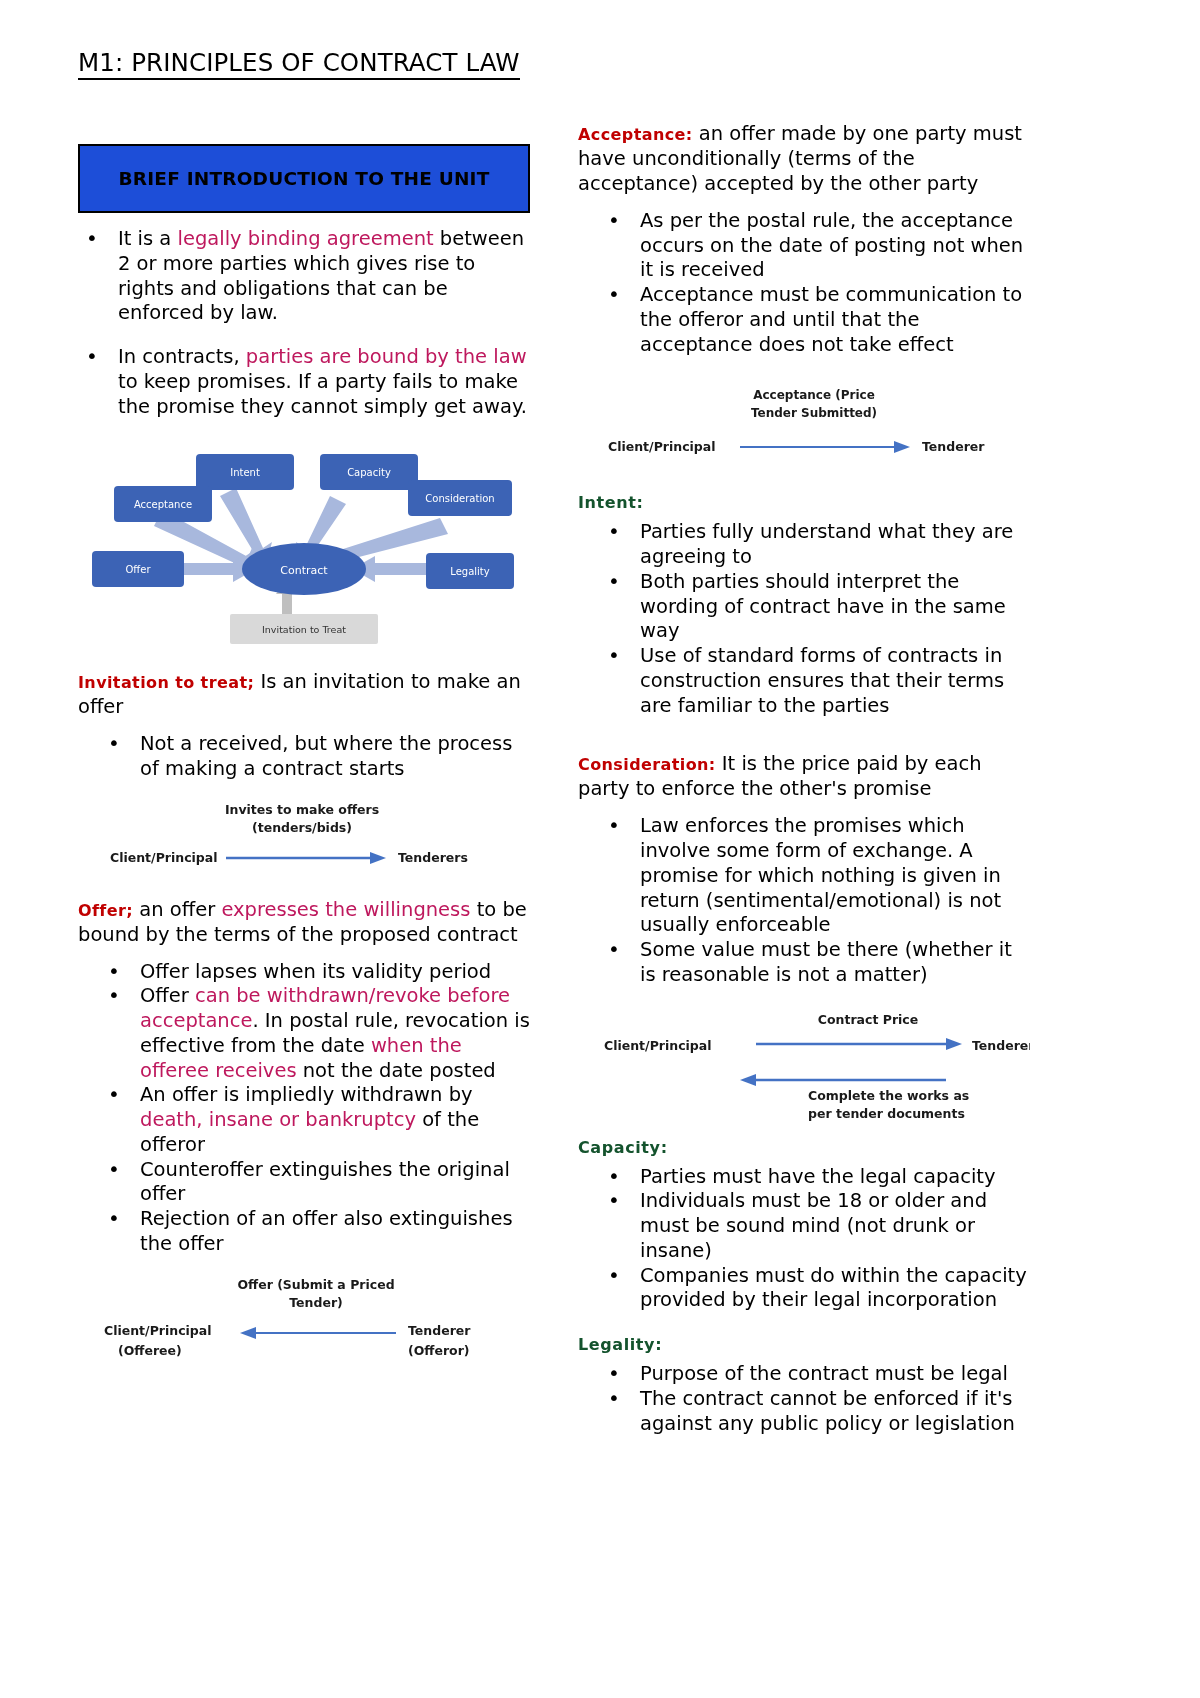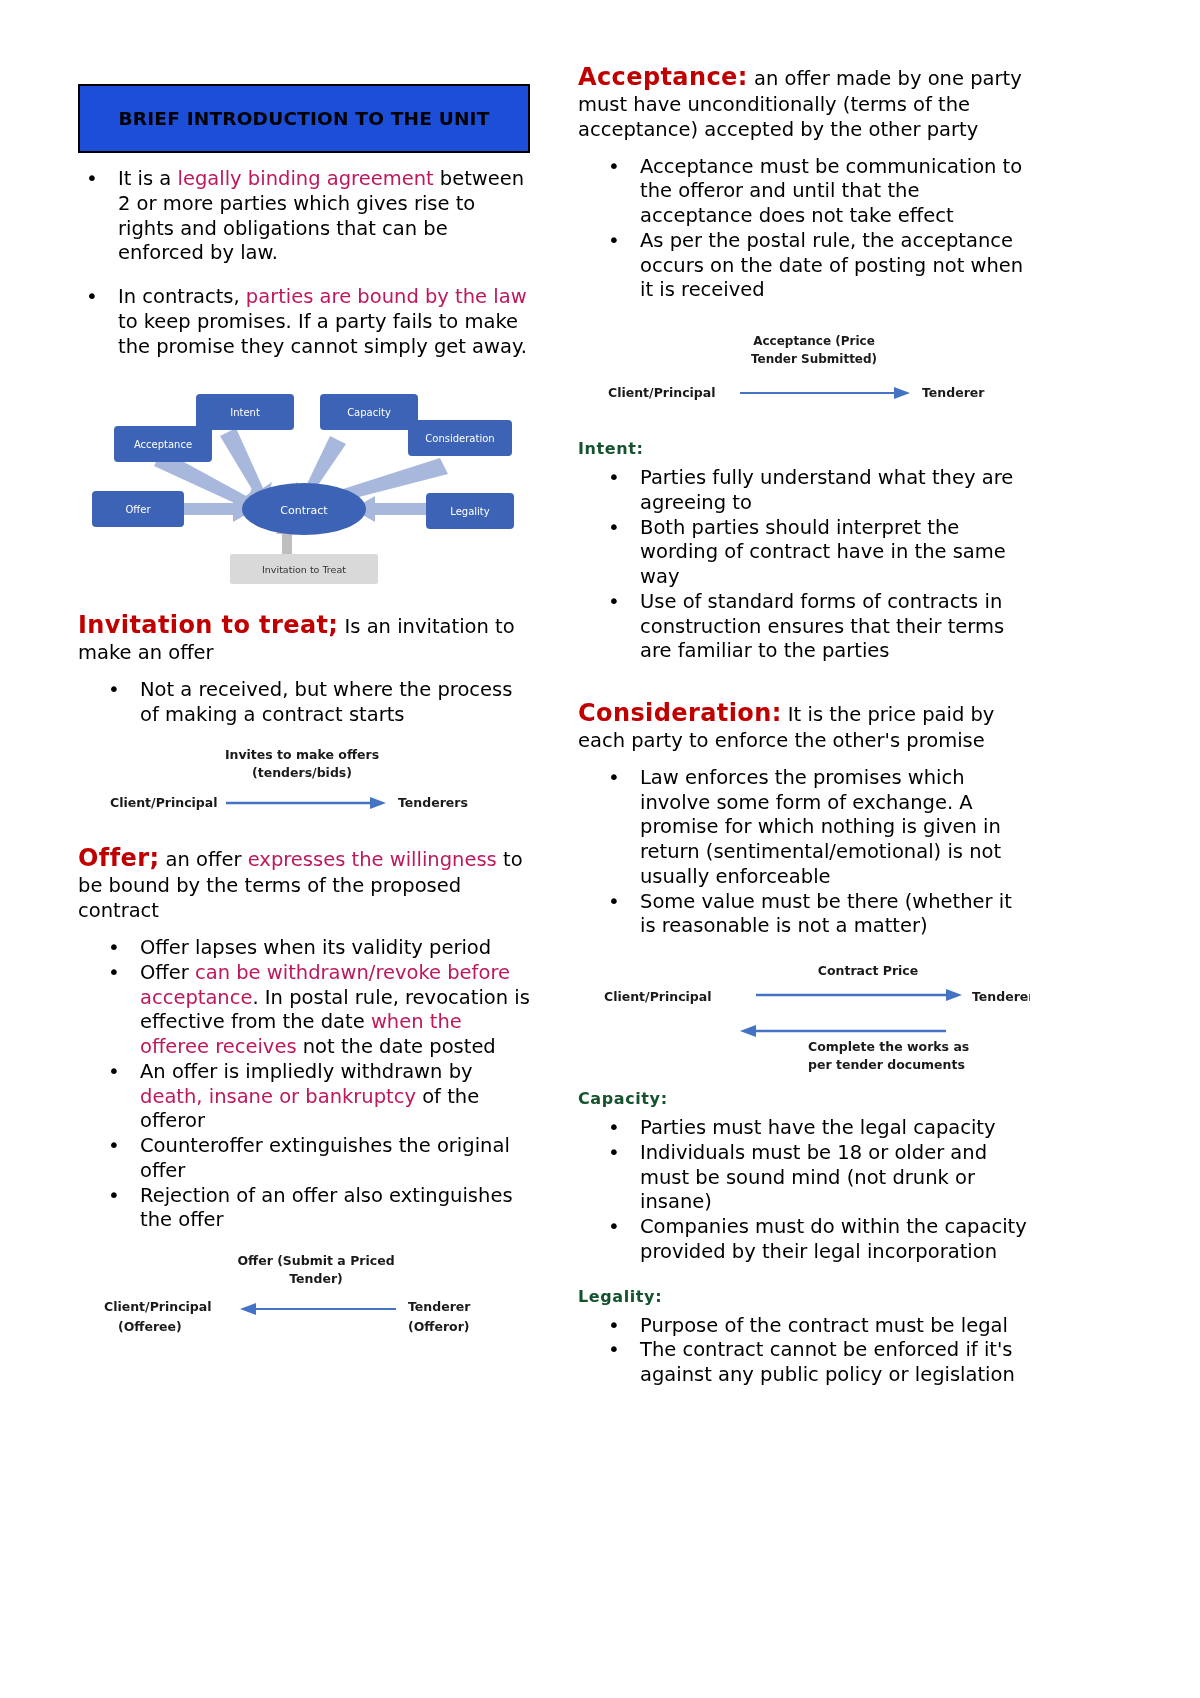--- a/index.html
+++ b/index.html
@@ -93,21 +93,21 @@
   ul.bullets.spaced > li { margin-bottom: 19px; }
   ul.bullets.indent2 > li { padding-left: 62px; }
   ul.bullets.indent2 > li::before { left: 30px; }
 
   .lead {
     font-size: 19.5px;
     line-height: 1.28;
     margin: 0 0 12px 0;
   }
   .lead-head {
-    font-size: 24px;
+    font-size: 16px;
     font-weight: bold;
     color: #c00000;
     letter-spacing: 0.4px;
     text-align: right;
   }
   .sub-head {
     font-size: 16px;
     font-weight: bold;
     color: #14532d;
     letter-spacing: 0.6px;
@@ -132,20 +132,21 @@
 
   .spacer-sm { height: 10px; }
   .spacer-md { height: 22px; }
   .spacer-lg { height: 34px; }
 </style>
 </head>
 <body>
 
 <div class="page">
 
+  <h1 class="doc-title">M1: PRINCIPLES OF CONTRACT LAW</h1>
 
   <div class="columns">
 
     <div class="col col-left">
 
       <div class="section-box intro">BRIEF INTRODUCTION TO THE UNIT</div>
 
       <ul class="bullets spaced" id="intro-bullets">
           <li><span>It is a </span><span class="red">legally binding agreement</span><span> between 2 or more parties which gives rise to rights and obligations that can be enforced by law.</span></li>
           <li><span>In contracts, </span><span class="red">parties are bound by the law</span><span> to keep promises. If a party fails to make the promise they cannot simply get away.</span></li>
@@ -249,22 +250,22 @@
 
     </div>
 
     <div class="col col-right">
 
       <p class="lead">
         <span class="lead-head">Acceptance:</span><span> an offer made by one party must have unconditionally (terms of the acceptance) accepted by the other party</span>
       </p>
 
       <ul class="bullets indent2" id="acceptance-bullets">
+          <li>As per the postal rule, the acceptance occurs on the date of posting not when it is received</li>
           <li>Acceptance must be communication to the offeror and until that the acceptance does not take effect</li>
-          <li>As per the postal rule, the acceptance occurs on the date of posting not when it is received</li>
         </ul>
 
       <div class="flow">
         <svg width="452" height="96" viewBox="0 0 452 96" xmlns="http://www.w3.org/2000/svg">
           <text x="236" y="28" text-anchor="middle" font-size="12" font-weight="bold" fill="#1a1a1a" font-family="DejaVu Sans, sans-serif" id="acc-cap1">Acceptance (Price</text>
           <text x="236" y="46" text-anchor="middle" font-size="12" font-weight="bold" fill="#1a1a1a" font-family="DejaVu Sans, sans-serif" id="acc-cap2">Tender Submitted)</text>
           <text x="30" y="80" font-size="12.5" font-weight="bold" fill="#1a1a1a" font-family="DejaVu Sans, sans-serif" id="acc-left">Client/Principal</text>
           <line x1="162" y1="76" x2="316" y2="76" stroke="#4472c4" stroke-width="2.2"></line>
           <polygon points="316,70 332,76 316,82" fill="#4472c4"></polygon>
           <text x="344" y="80" font-size="12.5" font-weight="bold" fill="#1a1a1a" font-family="DejaVu Sans, sans-serif" id="acc-right">Tenderer</text>

